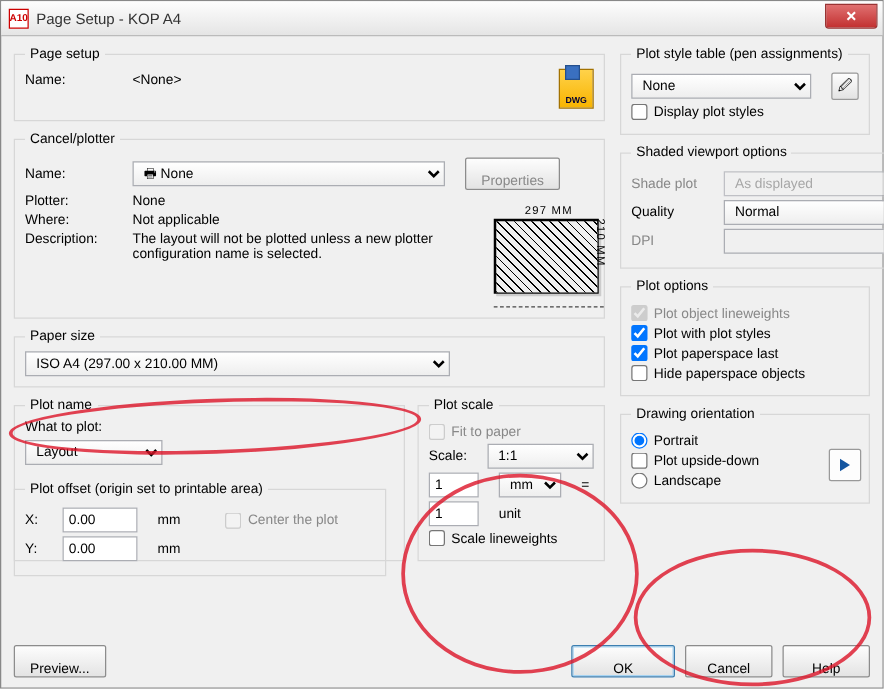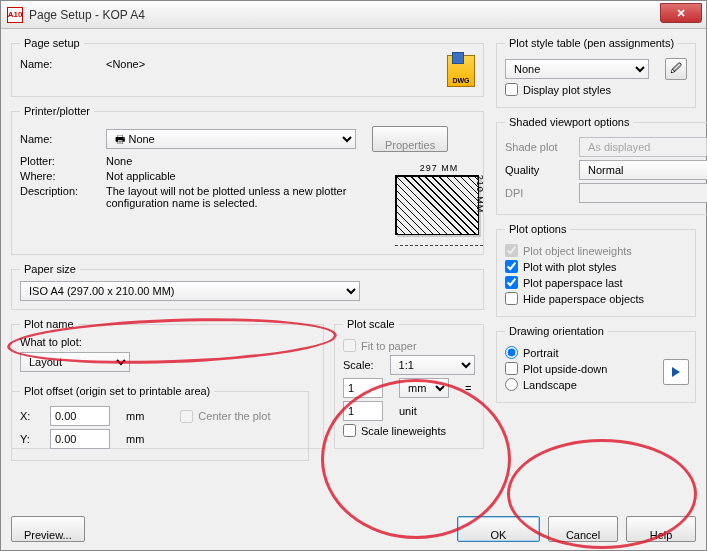--- a/index.html
+++ b/index.html
@@ -80,21 +80,21 @@
         <fieldset style="position:relative;height:60px">
           <legend>Page setup</legend>
           <div class="row">
             <div class="namecol lbl">Name:</div>
             <div class="lbl">&lt;None&gt;</div>
           </div>
           <div class="dwgicon">DWG</div>
         </fieldset>
 
         <fieldset style="position:relative;min-height:150px">
-          <legend>Printer/plotter</legend>
+          <legend>Cancel/plotter</legend>
           <div class="row">
             <div class="namecol lbl">Name:</div>
             <select style="flex:1;max-width:250px"><option>🖶 None</option></select>
             <button class="btn" disabled="">Properties</button>
           </div>
           <div class="row">
               <div class="namecol lbl">Plotter:</div>
               <div>None</div>
             </div>
           <div class="row">

